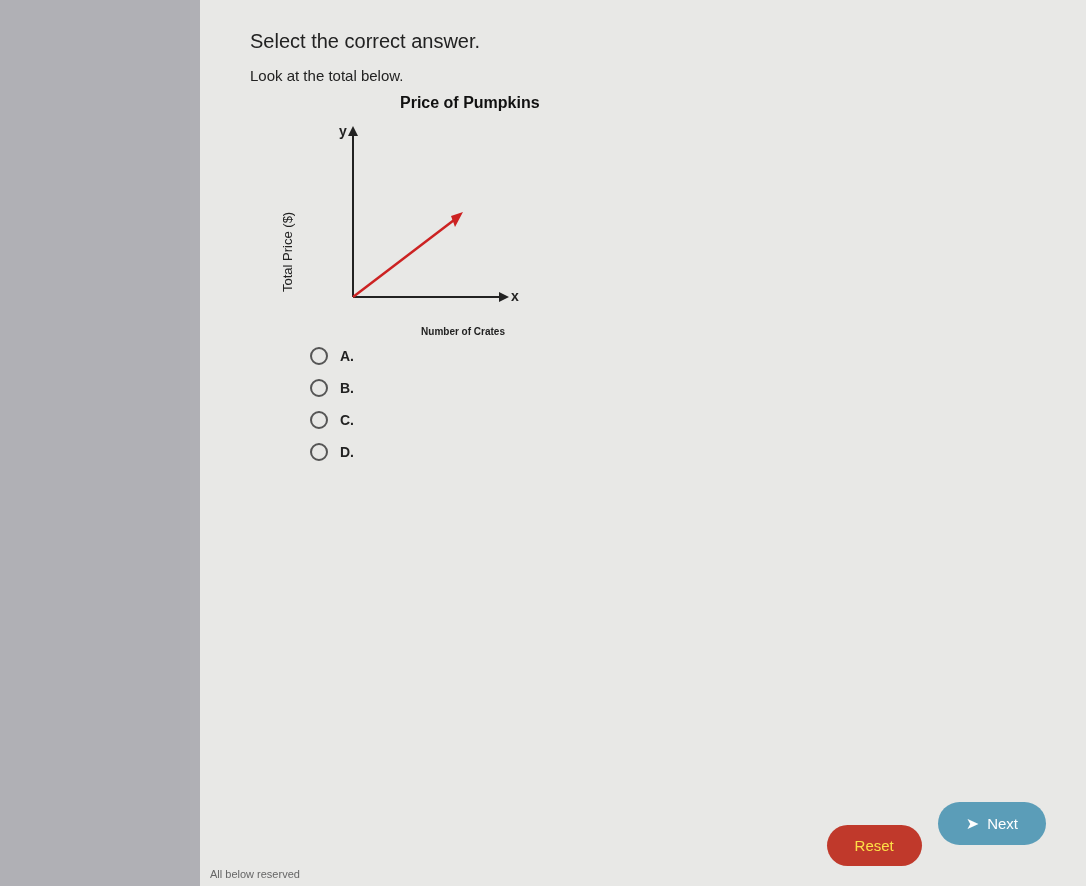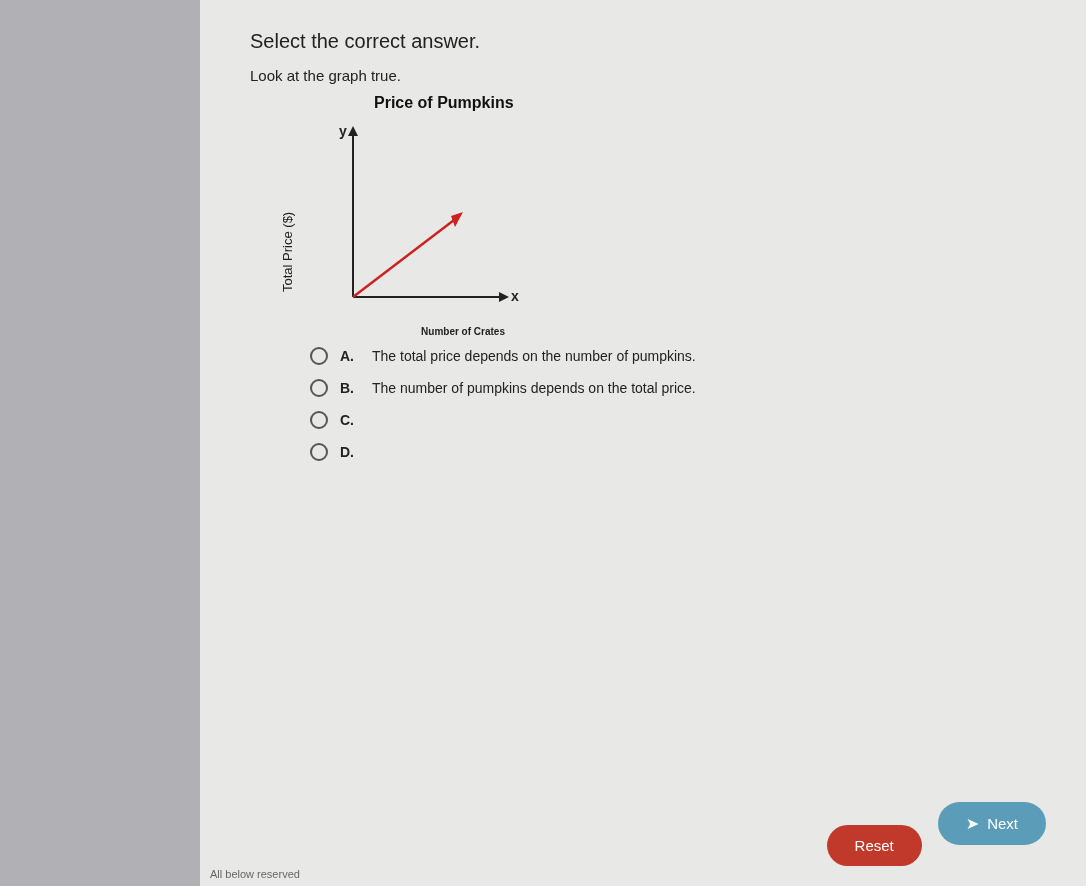--- a/index.html
+++ b/index.html
@@ -40,21 +40,21 @@
       font-size: 15px;
       color: #222;
       margin-bottom: 10px;
     }
 
     .graph-title {
       font-size: 16px;
       font-weight: bold;
       color: #111;
       margin-bottom: 6px;
-      margin-left: 34px;
+      margin-left: 60px;
     }
 
     .y-label {
       writing-mode: vertical-rl;
       transform: rotate(180deg);
       font-size: 13px;
       color: #222;
       margin-right: 6px;
       text-align: center;
       height: 170px;
@@ -128,21 +128,21 @@
       position: absolute;
       bottom: 20px;
       right: 40px;
       display: flex;
       align-items: center;
       gap: 16px;
     }
 
     .reset-btn {
       background: #c0392b;
-      color: #ffffff;
+      color: #fde047;
       border: none;
       border-radius: 25px;
       padding: 12px 28px;
       font-size: 15px;
       cursor: pointer;
       font-weight: normal;
       margin-top: 45px;
     }
 
     .next-btn {
@@ -178,21 +178,21 @@
   </style>
 </head>
 <body>
 
 <div class="left-panel"></div>
 
 <div class="main-content">
 
   <p class="instruction-text">Select the correct answer.</p>
 
-  <p class="look-text">Look at the graph true.</p>
+  <p class="look-text">Look at the total below.</p>
 
   <div class="graph-with-labels">
     <div style="display:flex; flex-direction:column; align-items:center; margin-left:60px;">
       <span class="graph-title">Price of Pumpkins</span>
     </div>
 
     <div style="display:flex; align-items:flex-end; margin-top:4px;">
 
       <div style="display:flex; flex-direction:column; align-items:center; margin-right:2px;">
         <span class="y-label">Total Price ($)</span>
@@ -224,27 +224,25 @@
       </div>
     </div>
   </div>
 
 
   <div class="options-container">
 
     <label class="option-row">
       <input type="radio" name="answer" class="radio-circle" style="">
       <span class="option-letter">A.</span>
-      <span class="option-label">The total price depends on the number of pumpkins.</span>
     </label>
 
     <label class="option-row">
       <input type="radio" name="answer" class="radio-circle" style="">
       <span class="option-letter">B.</span>
-      <span class="option-label">The number of pumpkins depends on the total price.</span>
     </label>
 
     <label class="option-row">
       <input type="radio" name="answer" class="radio-circle" style="">
       <span class="option-letter">C.</span>
     </label>
 
     <label class="option-row">
       <input type="radio" name="answer" class="radio-circle" style="">
       <span class="option-letter">D.</span>

